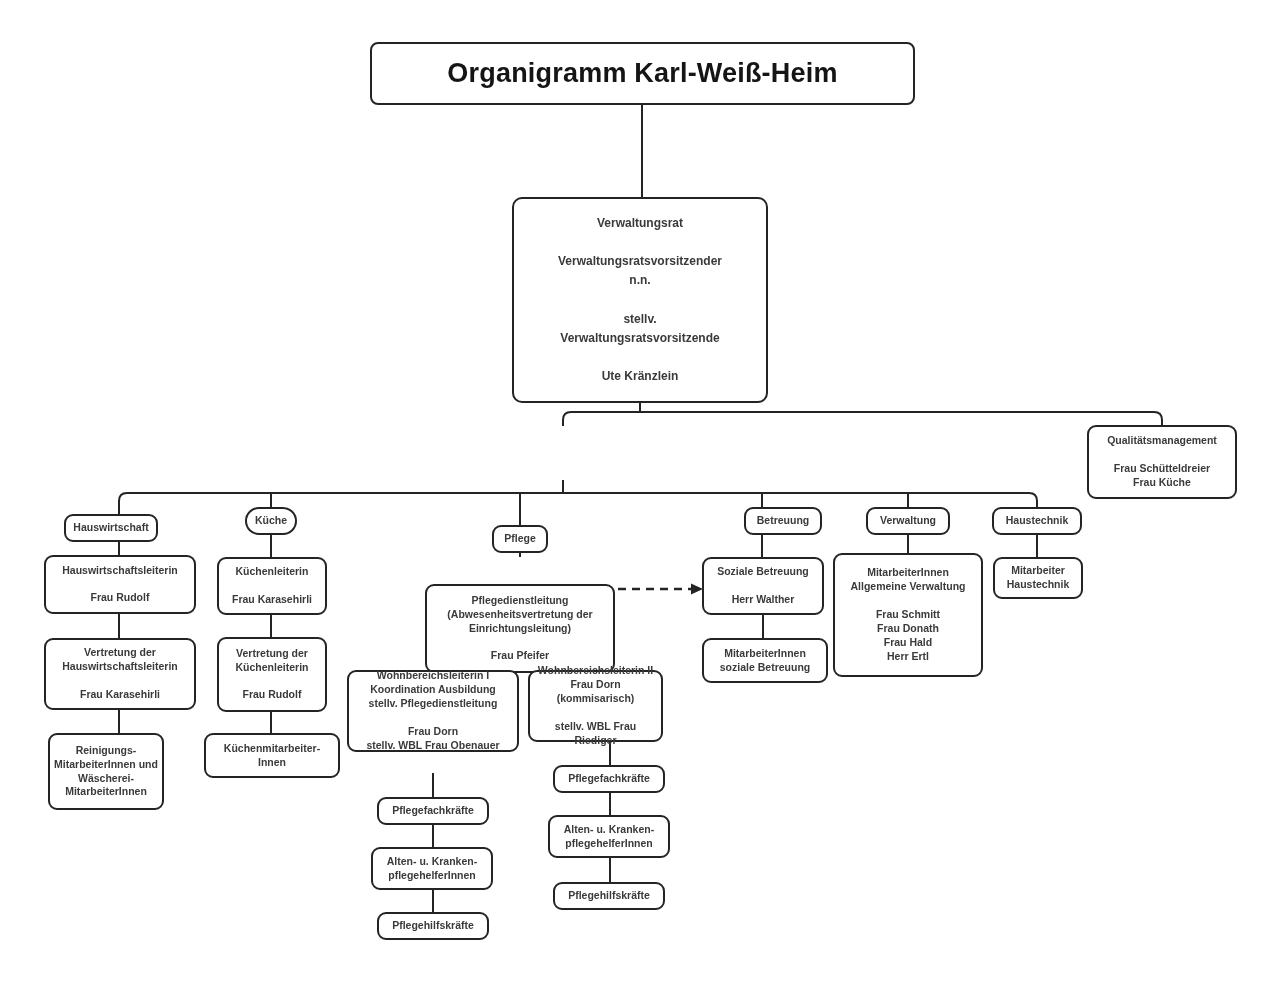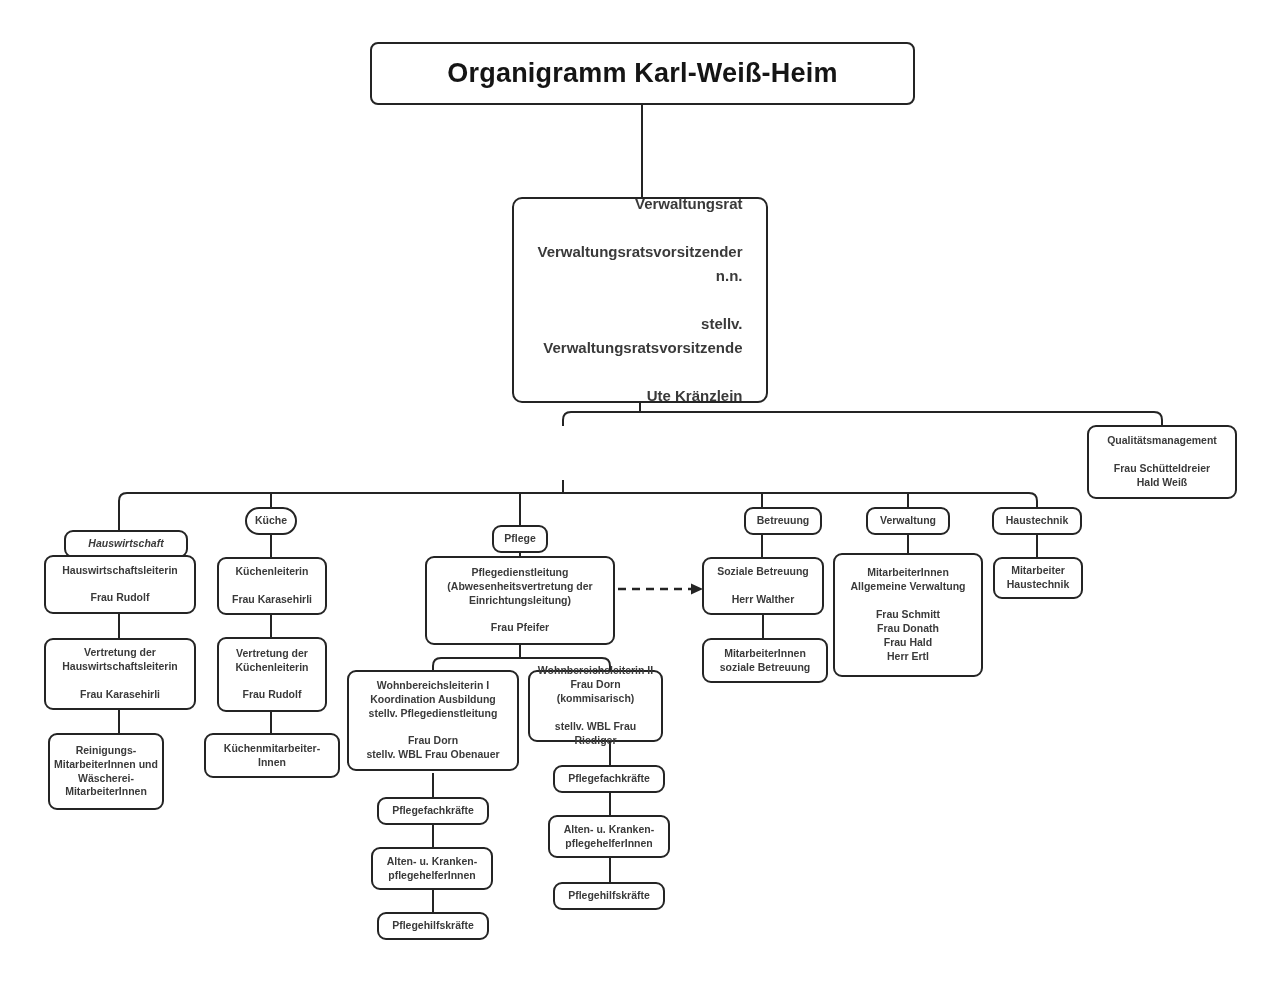--- a/index.html
+++ b/index.html
@@ -22,24 +22,23 @@
     justify-content:center;
     text-align:center;
     white-space:pre-line;
     font-weight:700;
     font-size:10.5px;
     line-height:1.33;
     color:#3a3a3a;
     padding:4px 3px;
   }
   .node.big{
-    font-size:15px;
+    font-size:12px;
     line-height:1.6;
     border-radius:10px;
-    text-align:right;
   }
   .node.title{
     font-size:27px;
     line-height:1.15;
     color:#151515;
     border-radius:8px;
     letter-spacing:.2px;
   }
 </style>
 </head>
@@ -83,23 +82,23 @@
 
 stellv.
 Verwaltungsratsvorsitzende
 
 Ute Kränzlein</div>
 
 
   <div class="node" style="left:1087px;top:425px;width:150px;height:74px;">Qualitätsmanagement
 
 Frau Schütteldreier
-Hald Weiß</div>
+Frau Küche</div>
 
-  <div class="node" style="left:64px;top:530px;width:124px;height:28px;font-style:italic;">Hauswirtschaft</div>
+  <div class="node" style="left:64px;top:514px;width:94px;height:28px;">Hauswirtschaft</div>
   <div class="node" style="left:245px;top:507px;width:52px;height:28px;border-radius:14px;">Küche</div>
   <div class="node" style="left:492px;top:507px;width:56px;height:28px;margin-top:18px;">Pflege</div>
   <div class="node" style="left:723px;top:507px;width:78px;height:28px;margin-left:21px;">Betreuung</div>
   <div class="node" style="left:866px;top:507px;width:84px;height:28px;">Verwaltung</div>
   <div class="node" style="left:992px;top:507px;width:90px;height:28px;">Haustechnik</div>
 
   <div class="node" style="left:44px;top:555px;width:152px;height:59px;">Hauswirtschaftsleiterin
 
 Frau Rudolf</div>
   <div class="node" style="left:44px;top:638px;width:152px;height:72px;">Vertretung der
@@ -114,26 +113,26 @@
   <div class="node" style="left:217px;top:557px;width:110px;height:58px;">Küchenleiterin
 
 Frau Karasehirli</div>
   <div class="node" style="left:217px;top:637px;width:110px;height:75px;">Vertretung der
 Küchenleiterin
 
 Frau Rudolf</div>
   <div class="node" style="left:204px;top:733px;width:136px;height:45px;">Küchenmitarbeiter-
 Innen</div>
 
-  <div class="node" style="left:425px;top:556px;width:190px;height:89px;">Pflegedienstleitung
+  <div class="node" style="left:425px;top:584px;width:190px;height:89px;">Pflegedienstleitung
 (Abwesenheitsvertretung der
 Einrichtungsleitung)
 
 Frau Pfeifer</div>
-  <div class="node" style="left:347px;top:670px;width:172px;height:101px;">Wohnbereichsleiterin I
+  <div class="node" style="left:347px;top:670px;width:172px;height:82px;">Wohnbereichsleiterin I
 Koordination Ausbildung
 stellv. Pflegedienstleitung
 
 Frau Dorn
 stellv. WBL Frau Obenauer</div>
   <div class="node" style="left:528px;top:670px;width:135px;height:72px;">Wohnbereichsleiterin II
 Frau Dorn (kommisarisch)
 
 stellv. WBL Frau Riediger</div>
 

